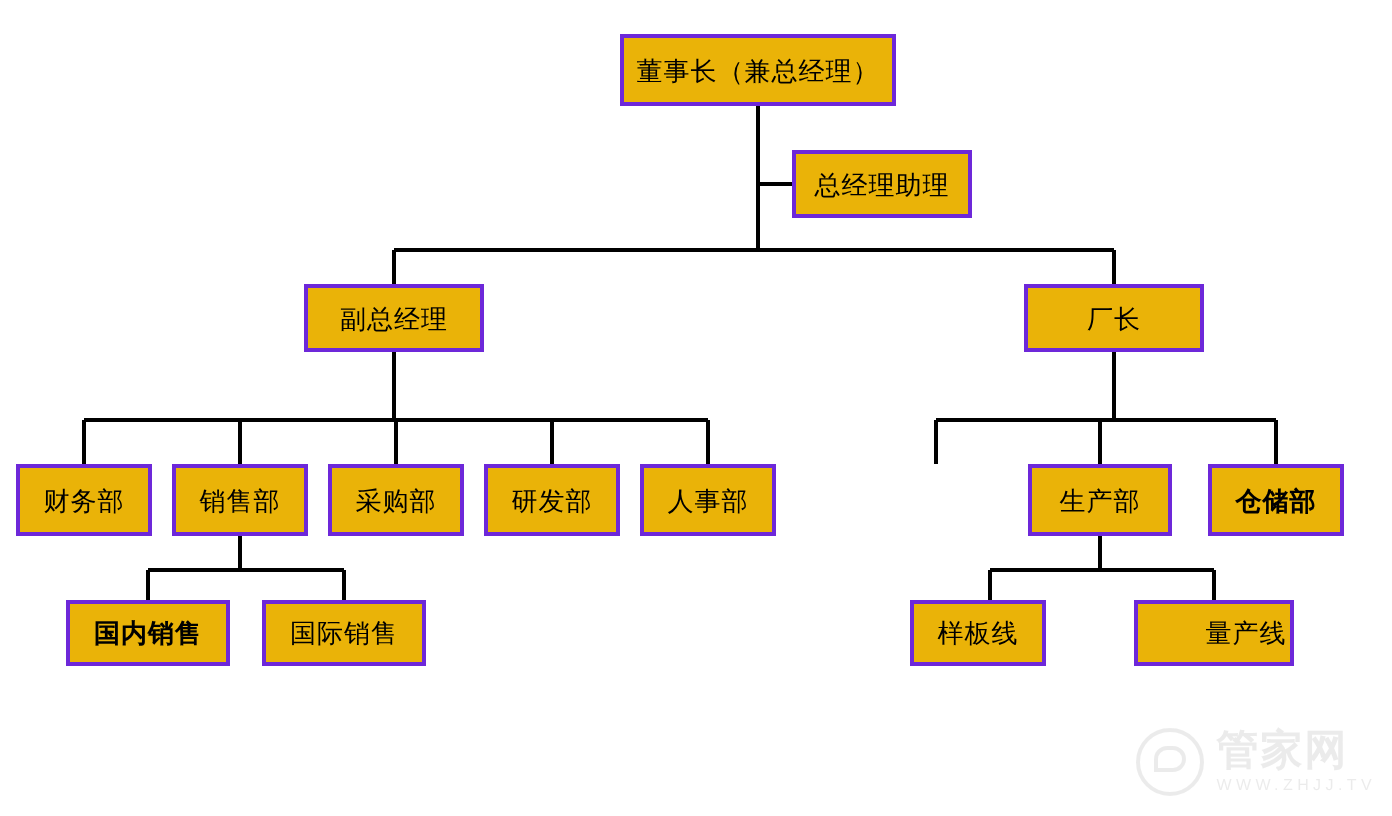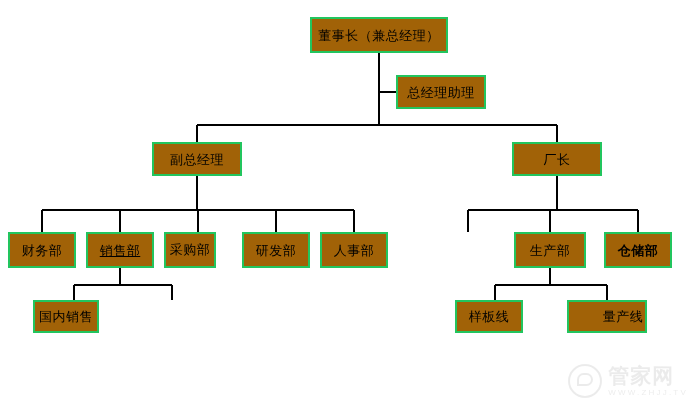--- a/index.html
+++ b/index.html
@@ -17,22 +17,22 @@
   #chart-root {
     position: absolute;
     left: 0;
     top: 0;
     width: 696px;
     height: 408px;
   }
   .node-box {
     position: absolute;
     box-sizing: border-box;
-    border: 2px solid #22c55e;
-    background: #a16207;
+    border: 2px solid #6d28d9;
+    background: #eab308;
     display: flex;
     align-items: center;
     justify-content: center;
     color: #000000;
     font-size: 13px;
     line-height: 1;
     white-space: nowrap;
     letter-spacing: 0.5px;
   }
   .node-box.wide-label { font-size: 13px; }
@@ -141,35 +141,36 @@
   <div class="node-box wide-label" style="left:310px; top:17px; width:138px; height:36px;">董事长（兼总经理）</div>
 
   <div class="node-box" style="left:396px; top:75px; width:90px; height:34px;">总经理助理</div>
 
   <div class="node-box" style="left:152px; top:142px; width:90px; height:34px;">副总经理</div>
 
   <div class="node-box" style="left:512px; top:142px; width:90px; height:34px;">厂长</div>
 
   <div class="node-box" style="left:8px; top:232px; width:68px; height:36px;">财务部</div>
 
-  <div class="node-box" style="left:86px; top:232px; width:68px; height:36px;text-decoration:underline;">销售部</div>
+  <div class="node-box" style="left:86px; top:232px; width:68px; height:36px;">销售部</div>
 
-  <div class="node-box" style="left:164px; top:232px; width:52px; height:36px;font-family:Liberation Mono, monospace;">采购部</div>
+  <div class="node-box" style="left:164px; top:232px; width:68px; height:36px;">采购部</div>
 
   <div class="node-box" style="left:242px; top:232px; width:68px; height:36px;">研发部</div>
 
   <div class="node-box" style="left:320px; top:232px; width:68px; height:36px;text-align:center;">人事部</div>
 
 
   <div class="node-box" style="left:514px; top:232px; width:72px; height:36px;">生产部</div>
 
   <div class="node-box" style="left:604px; top:232px; width:68px; height:36px;font-weight:bold;">仓储部</div>
 
-  <div class="node-box" style="left:33px; top:300px; width:66px; height:33px;">国内销售</div>
+  <div class="node-box" style="left:33px; top:300px; width:82px; height:33px;font-weight:bold;">国内销售</div>
 
+  <div class="node-box" style="left:131px; top:300px; width:82px; height:33px;">国际销售</div>
 
   <div class="node-box" style="left:455px; top:300px; width:68px; height:33px;">样板线</div>
 
   <div class="node-box" style="left:567px; top:300px; width:80px; height:33px;padding-left:32px;">量产线</div>
 
   <div id="watermark">
     <div class="wm-mark"></div>
     <div class="wm-text">
       <div class="wm-name">管家网</div>
       <div class="wm-url">WWW.ZHJJ.TV</div>

